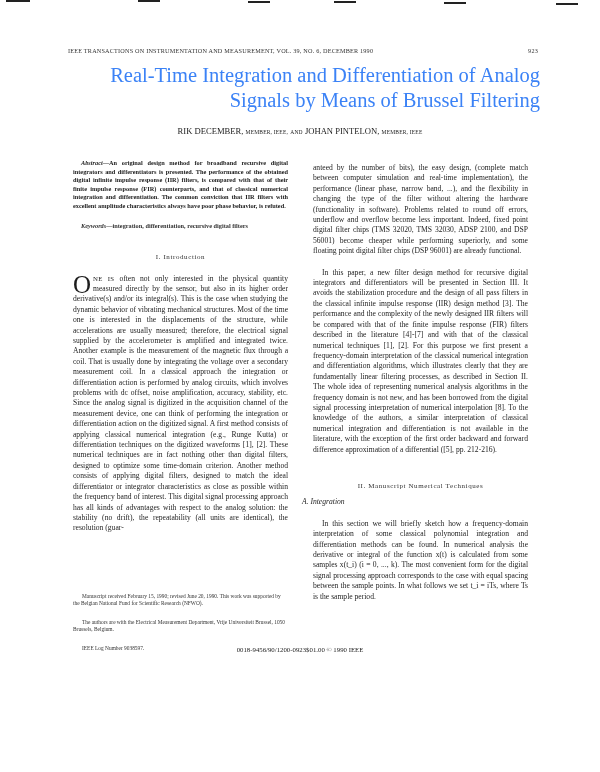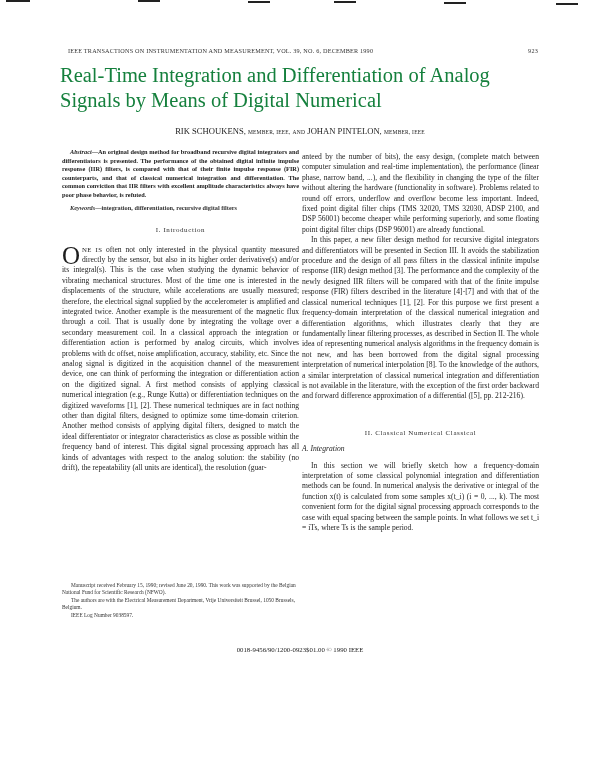--- a/index.html
+++ b/index.html
@@ -3,35 +3,35 @@
 <meta charset="utf-8">
 <style>
   html, body { margin:0; padding:0; background:#ffffff; }
   body { width:600px; height:772px; position:relative; overflow:hidden;
          font-family:"Liberation Serif", "DejaVu Serif", serif; color:#1a1a1a; }
   .topmarks { position:absolute; top:0; left:0; width:600px; height:8px; }
   .topmarks span { position:absolute; top:0; height:2px; background:#222; }
   .runhead { position:absolute; top:47px; left:68px; width:470px; font-size:6.2px;
              letter-spacing:0.2px; color:#333; }
   .runhead .pg { position:absolute; right:0; top:0; }
-  .title { position:absolute; top:63px; left:60px; width:480px; text-align:left;
-           font-size:20.5px; line-height:25px; color:#15803d; }
+  .title { position:absolute; top:63px; left:60px; width:480px; text-align:right;
+           font-size:20.5px; line-height:25px; color:#3b82f6; }
   .authors { position:absolute; top:126px; left:60px; width:480px; text-align:center;
              font-size:8.6px; color:#222; }
   .authors .sc { font-size:5.5px; letter-spacing:0.2px; }
   .col { position:absolute; font-size:7.6px; line-height:10.4px; text-align:justify; color:#1d1d1d; }
   .left { left:62px; top:148px; width:237px; }
   .right { left:302px; top:152px; width:237px; }
   .abstract { font-size:6.3px; line-height:8.6px; font-weight:bold; color:#222; text-indent:8px; }
   .abstract i { font-weight:bold; }
   .keywords { font-size:6.3px; line-height:8.6px; font-weight:bold; margin-top:4px; color:#333; text-indent:8px;}
-  .sechead { text-align:center; font-size:7px; letter-spacing:0.6px; margin:13px 0 9px 0; color:#333; }
+  .sechead { text-align:center; font-size:7px; letter-spacing:0.6px; margin:22px 0 9px 0; color:#333; }
   .sechead.r { margin:26px 0 6px 0; }
   .subhead { font-style:italic; font-size:7.6px; margin-bottom:6px; }
-  p { margin:0; }
+  p { margin:11px; }
   .indent { text-indent:9px; }
   .dropcap { float:left; font-size:25px; line-height:19px; margin:1px 2px 0 0; }
   .first-word { font-size:6.8px; letter-spacing:0.3px; }
   .footnote { position:absolute; left:62px; top:582px; width:237px; font-size:5.4px;
               line-height:7.4px; color:#333; }
   .footnote p { text-indent:9px; }
   .copyright { position:absolute; top:646px; left:60px; width:480px; text-align:center;
                font-size:6.8px; color:#222; }
 </style>
 </head>
@@ -46,25 +46,25 @@
   <span style="left:556px;width:22px;top:3px;"></span>
 </div>
 
 <div class="runhead">
   <span>IEEE TRANSACTIONS ON INSTRUMENTATION AND MEASUREMENT, VOL. 39, NO. 6, DECEMBER 1990</span>
   <span class="pg">923</span>
 </div>
 
 <div class="title">
   <div>Real-Time Integration and Differentiation of Analog</div>
-  <div>Signals by Means of Digital Numerical</div>
+  <div>Signals by Means of Brussel Filtering</div>
 </div>
 
 <div class="authors">
-  <span>RIK SCHOUKENS,</span>
+  <span>RIK DECEMBER,</span>
   <span class="sc">MEMBER, IEEE,</span>
   <span class="sc">AND</span>
   <span>JOHAN PINTELON,</span>
   <span class="sc">MEMBER, IEEE</span>
 </div>
 
 <div class="col left">
   <p class="abstract"><i>Abstract</i><span>—An original design method for broadband recursive digital integrators and differentiators is presented. The performance of the obtained digital infinite impulse response (IIR) filters, is compared with that of their finite impulse response (FIR) counterparts, and that of classical numerical integration and differentiation. The common conviction that IIR filters with excellent amplitude characteristics always have poor phase behavior, is refuted.</span></p>
   <p class="keywords"><i>Keywords</i><span>—integration, differentiation, recursive digital filters</span></p>
 
@@ -76,18 +76,18 @@
 <div class="footnote">
   <p>Manuscript received February 15, 1990; revised June 20, 1990. This work was supported by the Belgian National Fund for Scientific Research (NFWO).</p>
   <p>The authors are with the Electrical Measurement Department, Vrije Universiteit Brussel, 1050 Brussels, Belgium.</p>
   <p>IEEE Log Number 9038597.</p>
 </div>
 
 <div class="col right">
   <p>anteed by the number of bits), the easy design, (complete match between computer simulation and real-time implementation), the performance (linear phase, narrow band, ...), and the flexibility in changing the type of the filter without altering the hardware (functionality in software). Problems related to round off errors, underflow and overflow become less important. Indeed, fixed point digital filter chips (TMS 32020, TMS 32030, ADSP 2100, and DSP 56001) become cheaper while performing superiorly, and some floating point digital filter chips (DSP 96001) are already functional.</p>
   <p class="indent">In this paper, a new filter design method for recursive digital integrators and differentiators will be presented in Section III. It avoids the stabilization procedure and the design of all pass filters in the classical infinite impulse response (IIR) design method [3]. The performance and the complexity of the newly designed IIR filters will be compared with that of the finite impulse response (FIR) filters described in the literature [4]-[7] and with that of the classical numerical techniques [1], [2]. For this purpose we first present a frequency-domain interpretation of the classical numerical integration and differentiation algorithms, which illustrates clearly that they are fundamentally linear filtering processes, as described in Section II. The whole idea of representing numerical analysis algorithms in the frequency domain is not new, and has been borrowed from the digital signal processing interpretation of numerical interpolation [8]. To the knowledge of the authors, a similar interpretation of classical numerical integration and differentiation is not available in the literature, with the exception of the first order backward and forward difference approximation of a differential ([5], pp. 212-216).</p>
 
-  <div class="sechead r">II. Classical Numerical Classical</div>
+  <div class="sechead r">II. Manuscript Numerical Techniques</div>
   <div class="subhead">A. Integration</div>
   <p class="indent">In this section we will briefly sketch how a frequency-domain interpretation of some classical polynomial integration and differentiation methods can be found. In numerical analysis the derivative or integral of the function x(t) is calculated from some samples x(t_i) (i = 0, ..., k). The most convenient form for the digital signal processing approach corresponds to the case with equal spacing between the sample points. In what follows we set t_i = iTs, where Ts is the sample period.</p>
 </div>
 
 <div class="copyright">0018-9456/90/1200-0923$01.00 © 1990 IEEE</div>
 
 </body></html>

